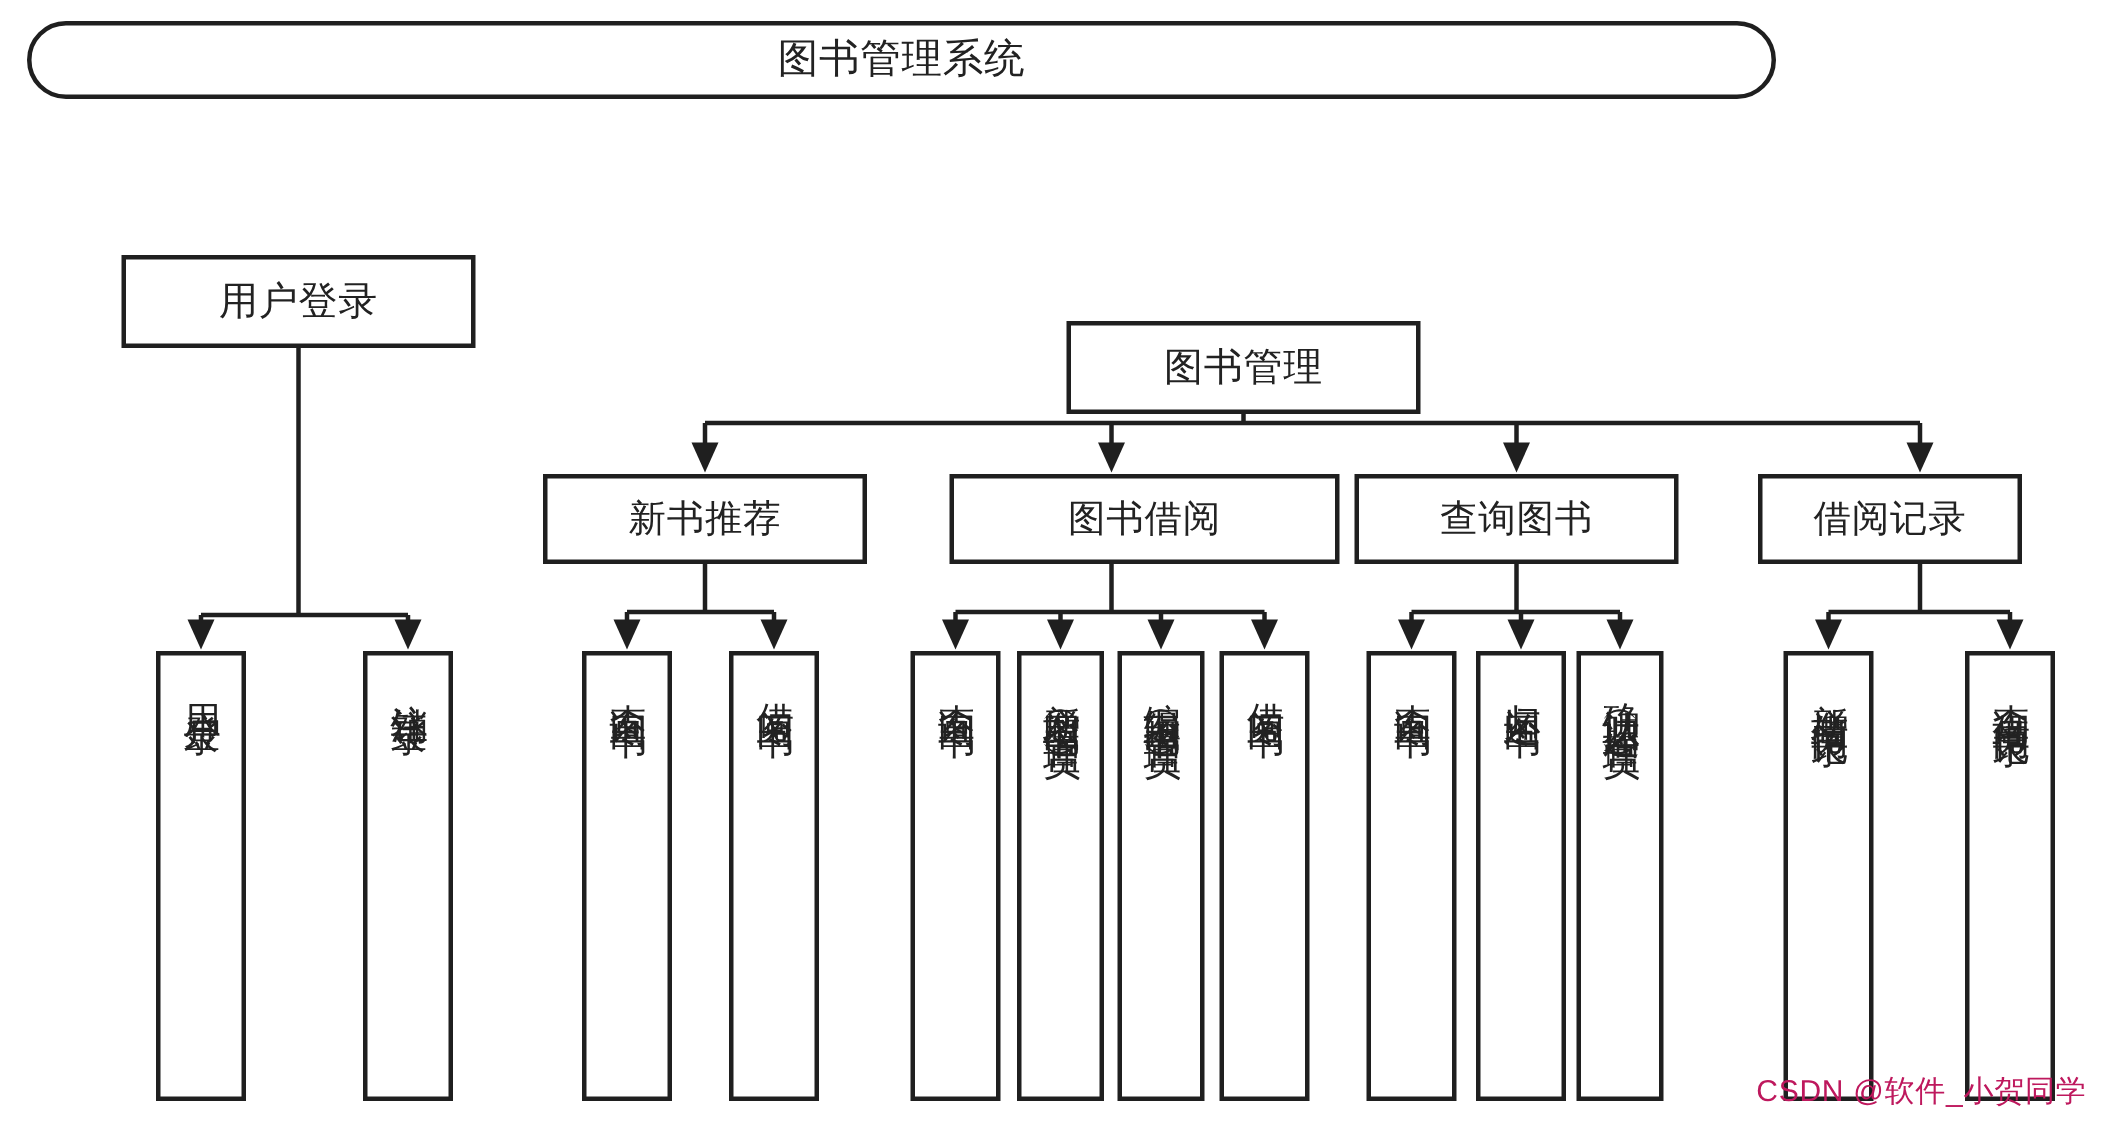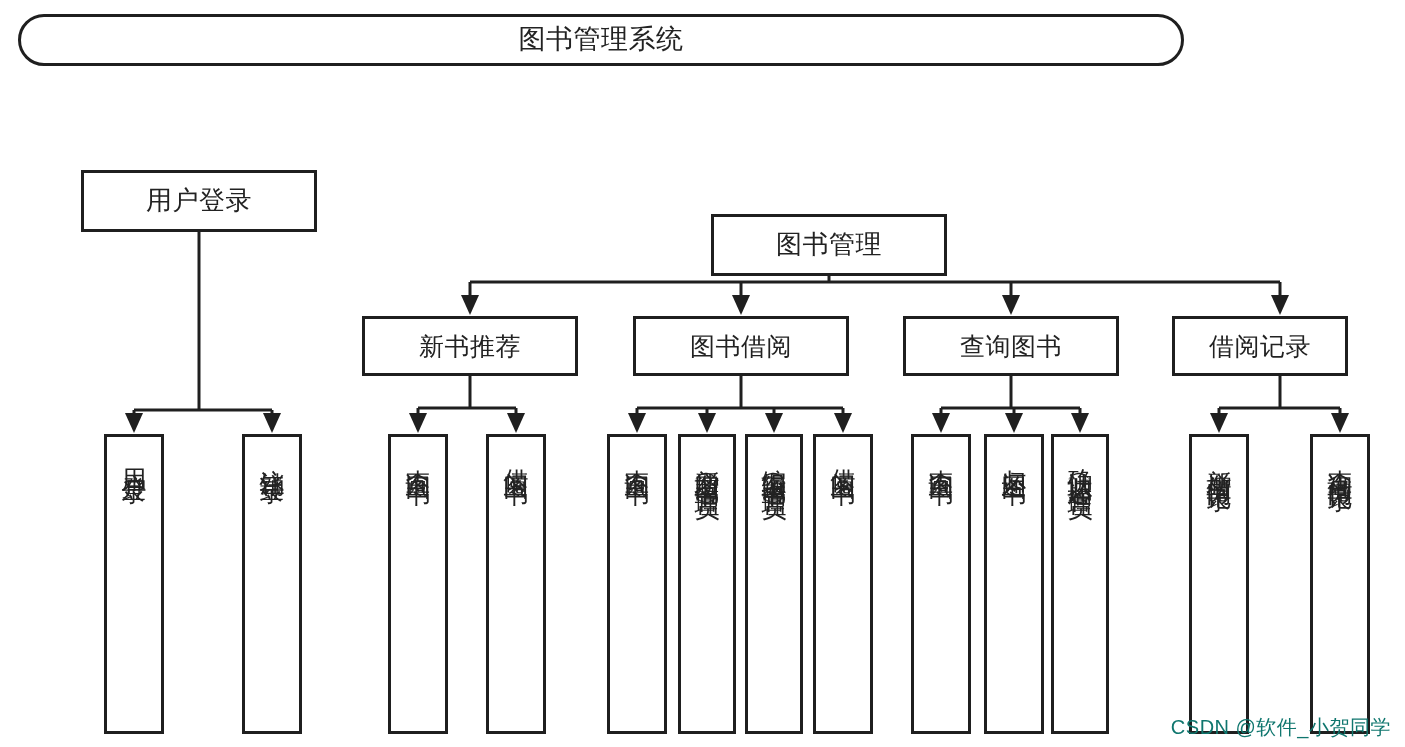--- a/index.html
+++ b/index.html
@@ -61,21 +61,21 @@
     top: 0;
     width: 1405px;
     height: 747px;
     pointer-events: none;
   }
   #watermark {
     position: absolute;
     right: 14px;
     bottom: 6px;
     font-size: 20px;
-    color: #0f766e;
+    color: #be185d;
     letter-spacing: 0.5px;
     white-space: nowrap;
     user-select: none;
   }
 </style>
 </head>
 <body>
 
 <div id="diagram-root">
 
@@ -138,21 +138,21 @@
       </div>
       <div class="node-box level2" style="left: 81px; top: 170px; width: 236px; height: 62px;">
         <span class="node-label">用户登录</span>
       </div>
       <div class="node-box level2" style="left: 711px; top: 170px; width: 236px; height: 62px; margin-top: 44px;">
         <span class="node-label">图书管理</span>
       </div>
       <div class="node-box level3" style="left: 362px; top: 316px; width: 216px; height: 60px;">
         <span class="node-label">新书推荐</span>
       </div>
-      <div class="node-box level3" style="left: 633px; top: 316px; width: 216px; height: 60px;">
+      <div class="node-box level3" style="left: 633px; top: 316px; width: 260px; height: 60px;">
         <span class="node-label">图书借阅</span>
       </div>
       <div class="node-box level3" style="left: 903px; top: 316px; width: 216px; height: 60px;">
         <span class="node-label">查询图书</span>
       </div>
       <div class="node-box level3" style="left: 1172px; top: 316px; width: 176px; height: 60px;">
         <span class="node-label">借阅记录</span>
       </div>
       <div class="node-box vertical leaf" style="left: 104px; top: 434px; width: 60px; height: 300px;">
         <span class="node-label">用户登录</span>

